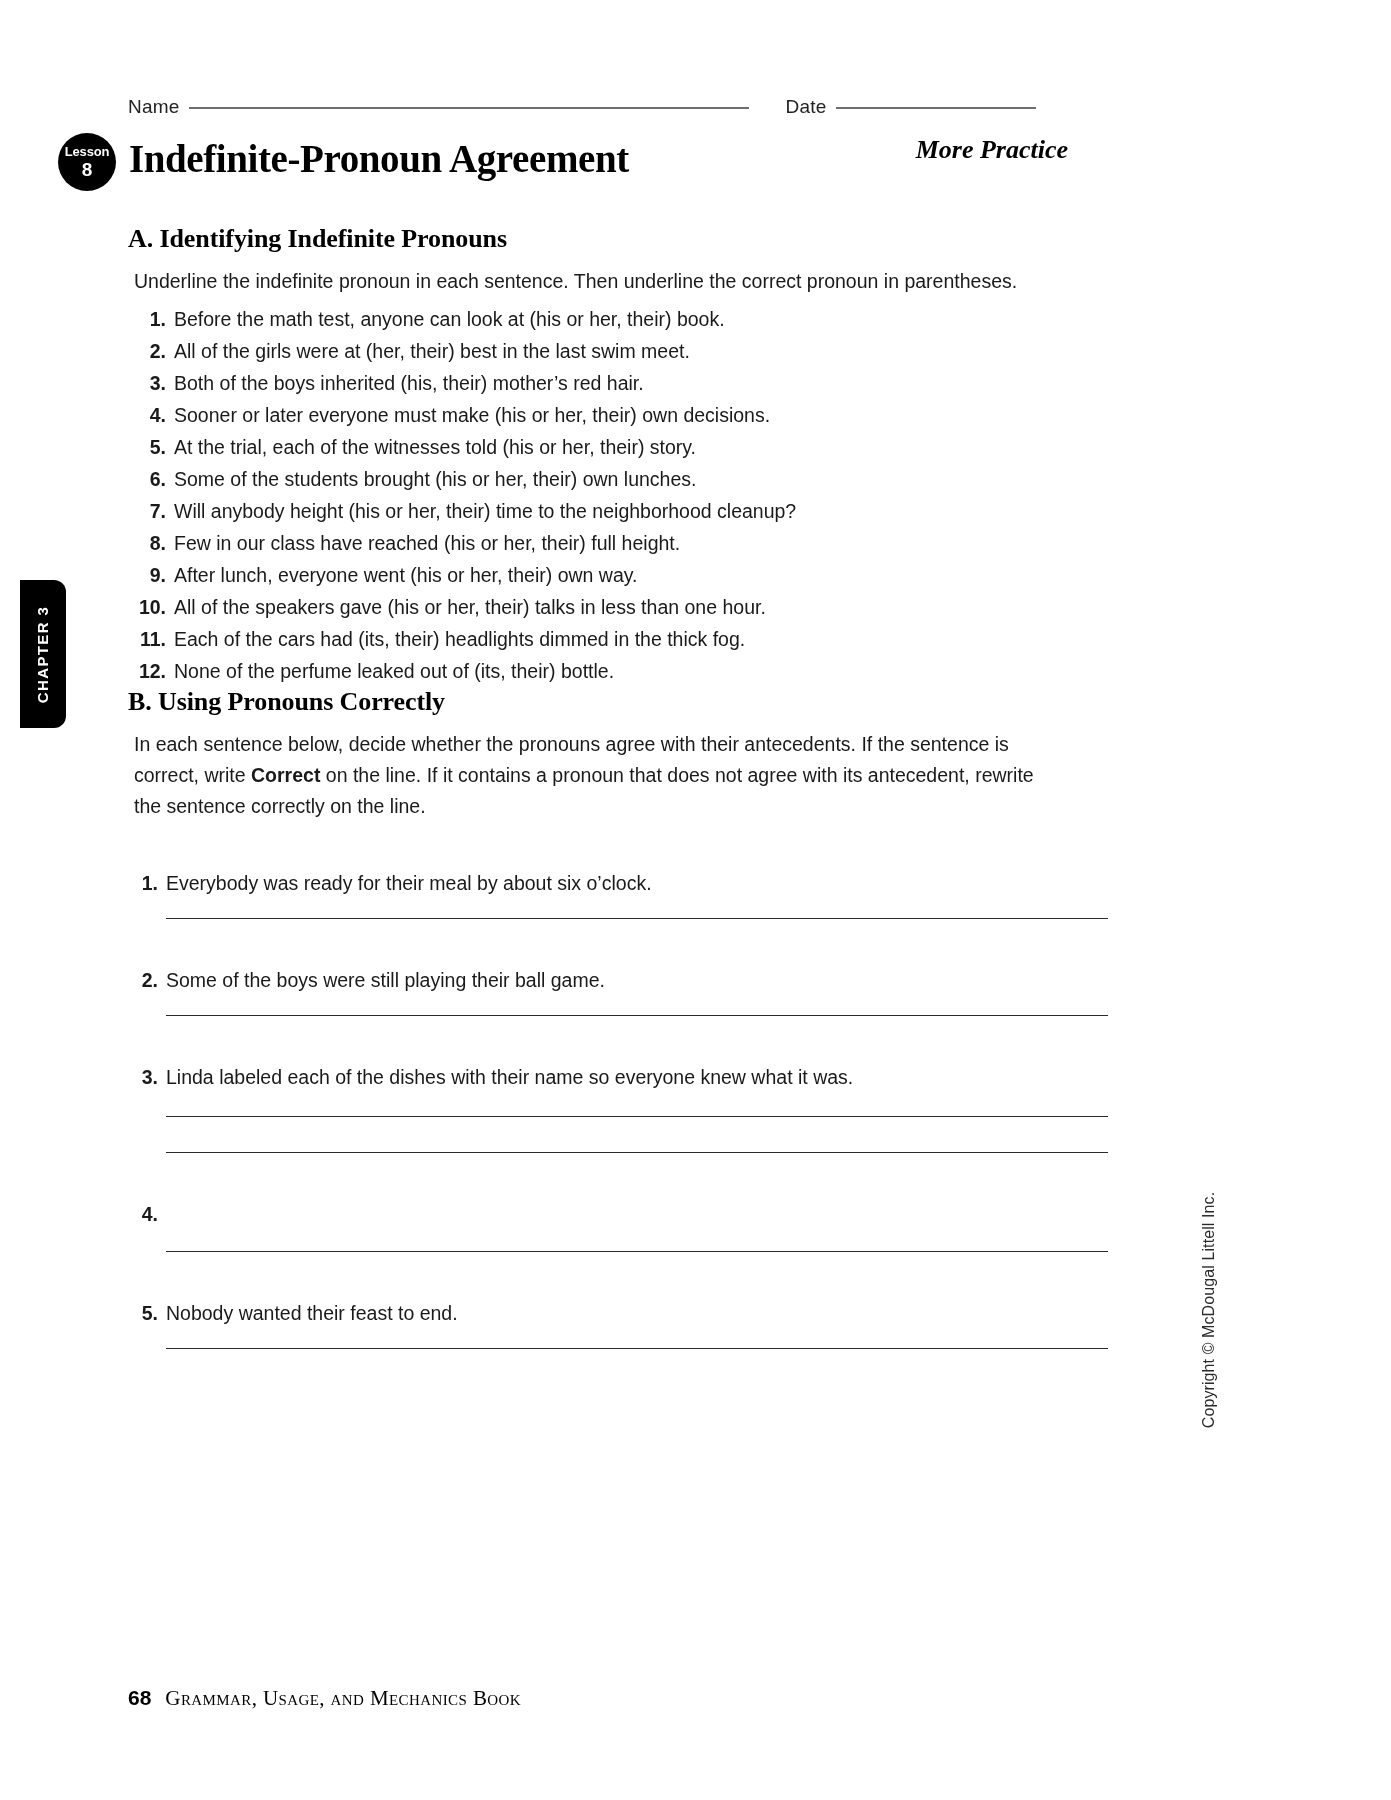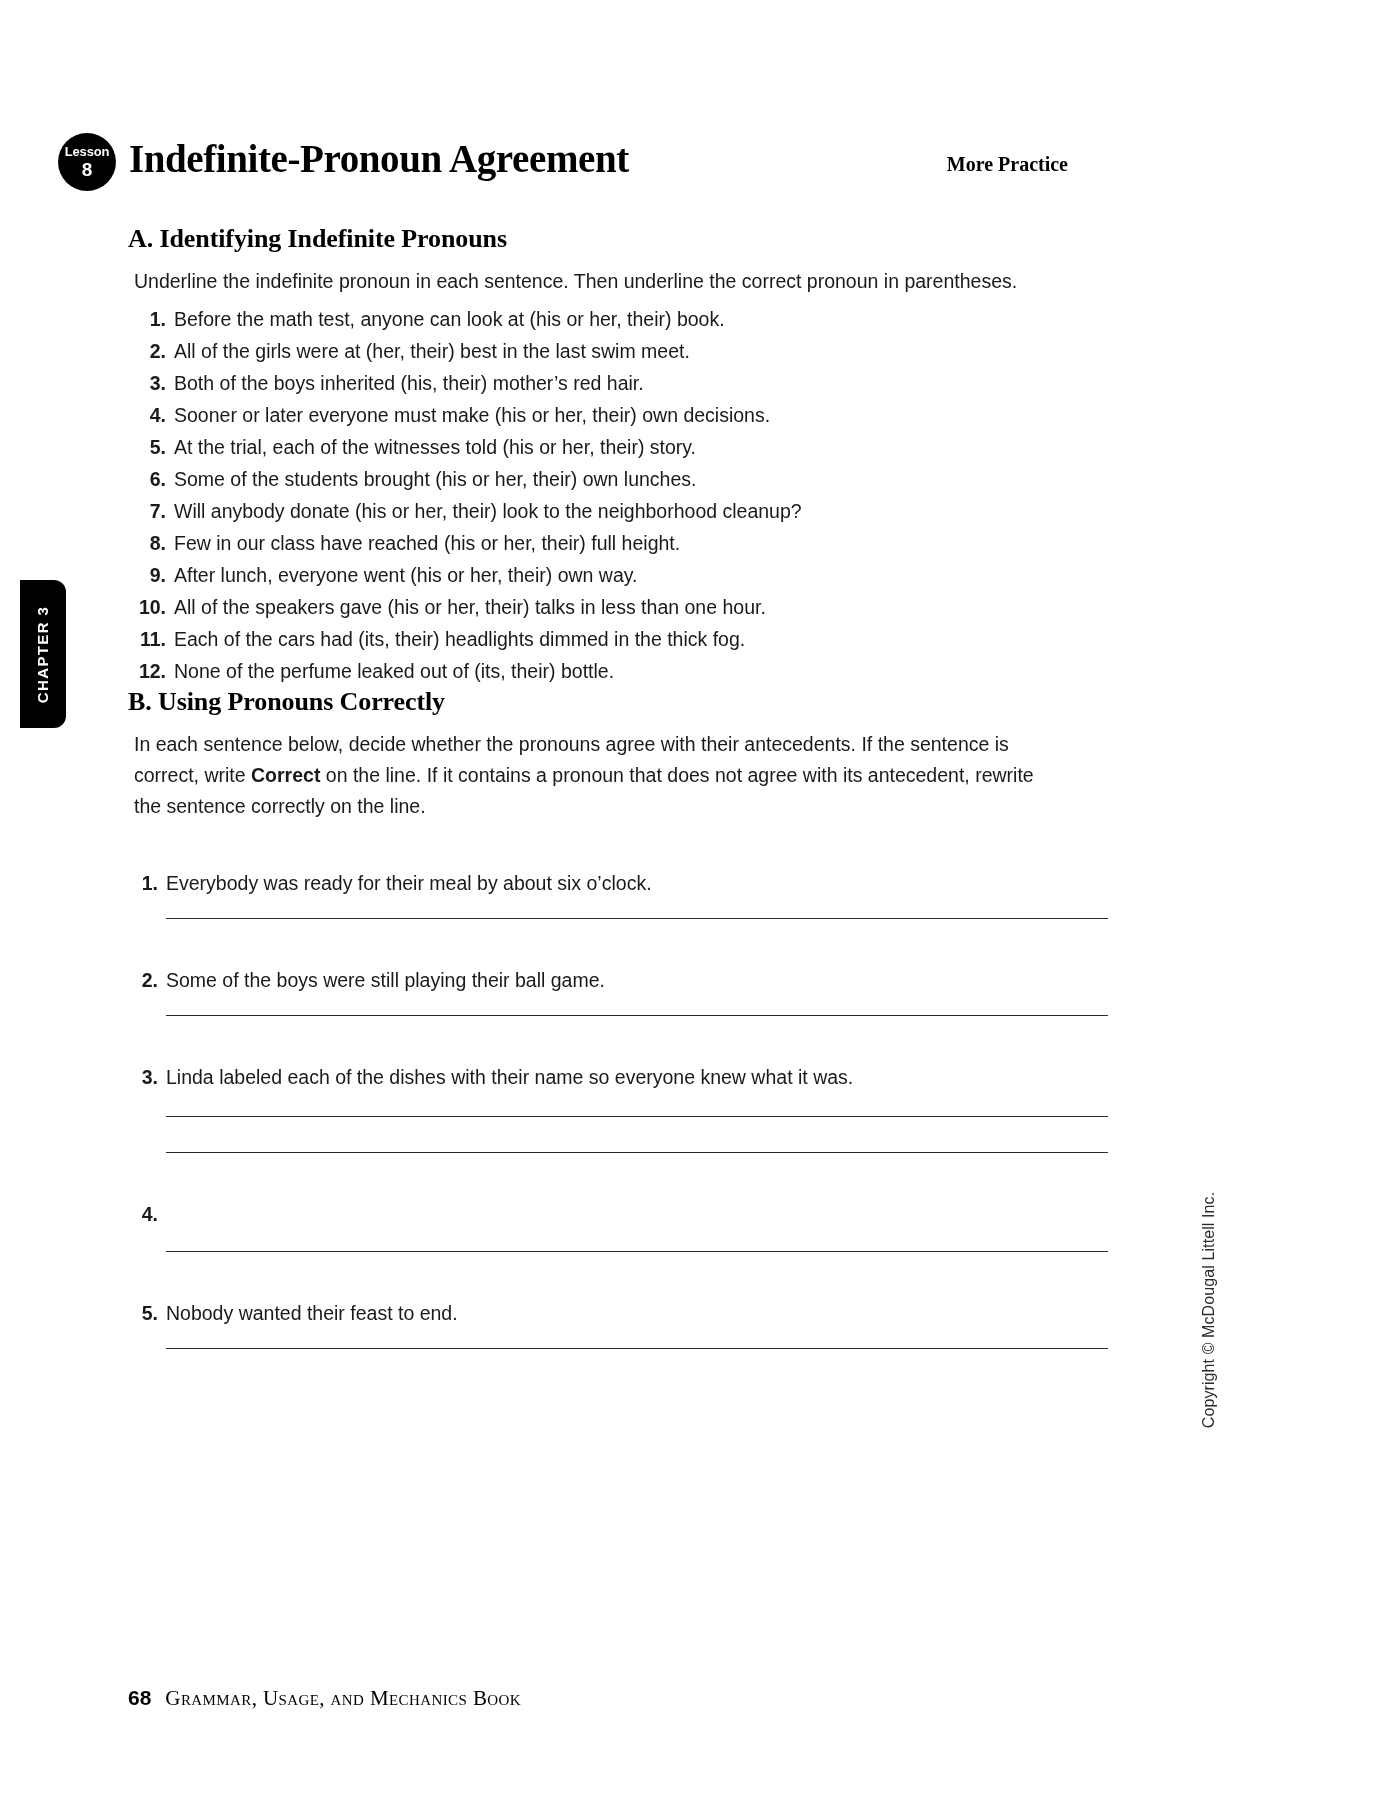--- a/index.html
+++ b/index.html
@@ -87,24 +87,25 @@
     font-family: "Liberation Serif", serif;
     font-weight: bold;
     font-size: 39px;
     letter-spacing: -0.4px;
     color: #000;
     white-space: nowrap;
   }
   .more-practice {
     position: absolute;
     right: 0;
-    top: 20px;
+    top: 2px;
     font-family: "Liberation Serif", serif;
-    font-weight: bold;
-    font-size: 20px;
+    font-style: italic;
+    font-weight: bold;
+    font-size: 26px;
     color: #000;
     white-space: nowrap;
   }
 
   
   .content {
     position: absolute;
     left: 128px;
     top: 224px;
     width: 980px;
@@ -254,20 +255,27 @@
     color: #000;
     font-variant: small-caps;
     letter-spacing: 0.4px;
   }
 </style>
 </head>
 <body>
 
 <div class="page">
 
+  <div class="namedate">
+    <span class="nd-label">Name</span>
+    <span class="nd-rule name"></span>
+    <span class="nd-gap"></span>
+    <span class="nd-label">Date</span>
+    <span class="nd-rule date"></span>
+  </div>
 
   <div class="titlerow">
     <div class="lesson-badge">
       <span class="lw">Lesson</span>
       <span class="ln">8</span>
     </div>
     <div class="page-title">Indefinite-Pronoun Agreement</div>
     <div class="more-practice">More Practice</div>
   </div>
 
@@ -304,21 +312,21 @@
       <li>
         <span class="num">5.</span>
         <span class="txt">At the trial, each of the witnesses told (his or her, their) story.</span>
       </li>
       <li>
         <span class="num">6.</span>
         <span class="txt">Some of the students brought (his or her, their) own lunches.</span>
       </li>
       <li>
         <span class="num">7.</span>
-        <span class="txt">Will anybody donate (his or her, their) look to the neighborhood cleanup?</span>
+        <span class="txt">Will anybody height (his or her, their) time to the neighborhood cleanup?</span>
       </li>
       <li>
         <span class="num">8.</span>
         <span class="txt">Few in our class have reached (his or her, their) full height.</span>
       </li>
       <li>
         <span class="num">9.</span>
         <span class="txt">After lunch, everyone went (his or her, their) own way.</span>
       </li>
       <li>

